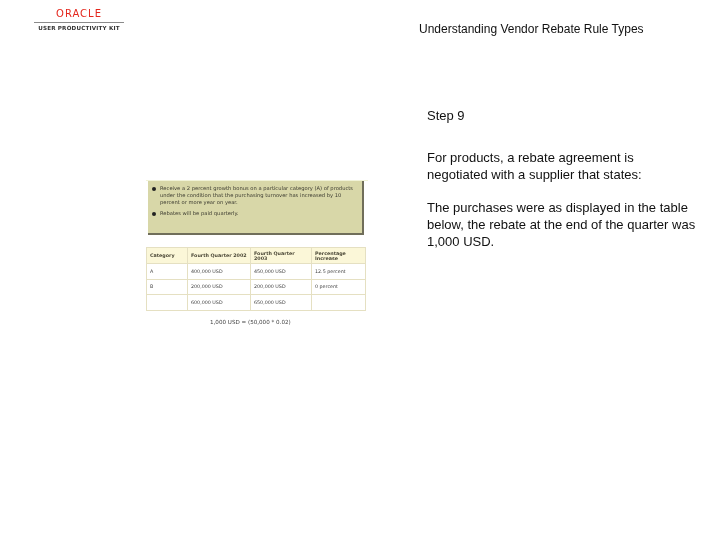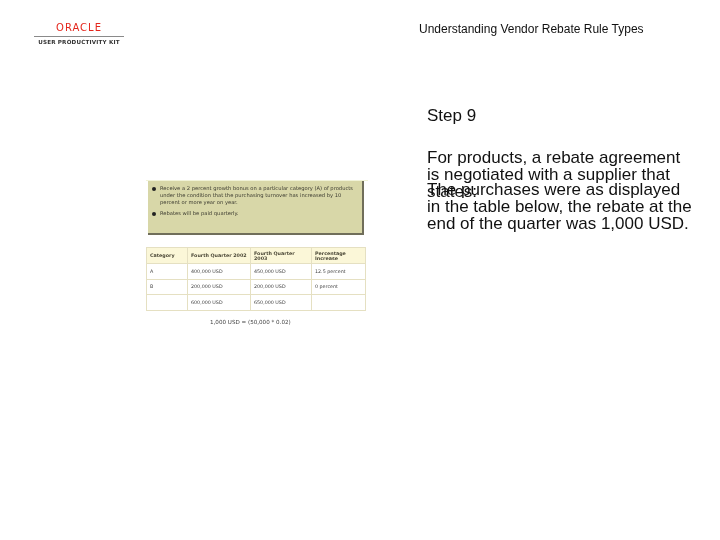--- a/index.html
+++ b/index.html
@@ -1,28 +1,28 @@
 <!DOCTYPE html>
 <html><head>
 <meta charset="utf-8">
 <style>
   html, body { margin: 0; padding: 0; }
   body {
     width: 720px; height: 540px; background: #ffffff; position: relative; overflow: hidden;
     font-family: "Liberation Sans", sans-serif; color: #000;
   }
-  .logo { position: absolute; left: 34px; top: 22px; width: 90px; }
+  .logo { position: absolute; left: 34px; top: 8px; width: 90px; }
   .logo .brand { color: #e4261c; font-family: "DejaVu Sans", sans-serif; font-size: 10px; letter-spacing: 1px; text-align: center; font-weight: normal; line-height: 12px; }
   .logo .rule { height: 1px; background: #8a8a8a; margin: 2px 0 2px 0; }
   .logo .sub { font-family: "DejaVu Sans", sans-serif; font-size: 5.6px; font-weight: bold; color: #333; letter-spacing: 0.2px; white-space: nowrap; text-align: center; }
   .title { position: absolute; left: 419px; top: 22px; font-size: 12px; color: #111; white-space: nowrap; }
-  .text-block { position: absolute; left: 427px; width: 270px; font-size: 17px; line-height: 17px; color: #111; }
+  .text-block { position: absolute; left: 427px; width: 270px; font-size: 13px; line-height: 17px; color: #111; }
   .step { top: 107px; }
   .para1 { top: 149px; }
-  .para2 { top: 181px; }
+  .para2 { top: 199px; }
 
   .figure { position: absolute; left: 146px; top: 128px; width: 222px; height: 210px; }
   .fig-bg { position: absolute; left: 0; top: 0; width: 222px; height: 52px; border-bottom: 1px solid #f1f3d8; }
   .callout {
     position: absolute; left: 2px; top: 53px; width: 216px; height: 54px;
     background: #d8d7a8; border-right: 2px solid #706e5a; border-bottom: 2px solid #706e5a;
     box-sizing: border-box; padding: 4px 6px 0 4px;
   }
   .bullet { display: flex; align-items: flex-start; font-family: "DejaVu Sans", sans-serif; font-size: 5.2px; line-height: 7px; color: #3c3b30; margin-bottom: 4px; }
   .bullet .dot { width: 4px; height: 4px; background: #222; border-radius: 50%; margin: 1.5px 4px 0 0; flex: none; }

